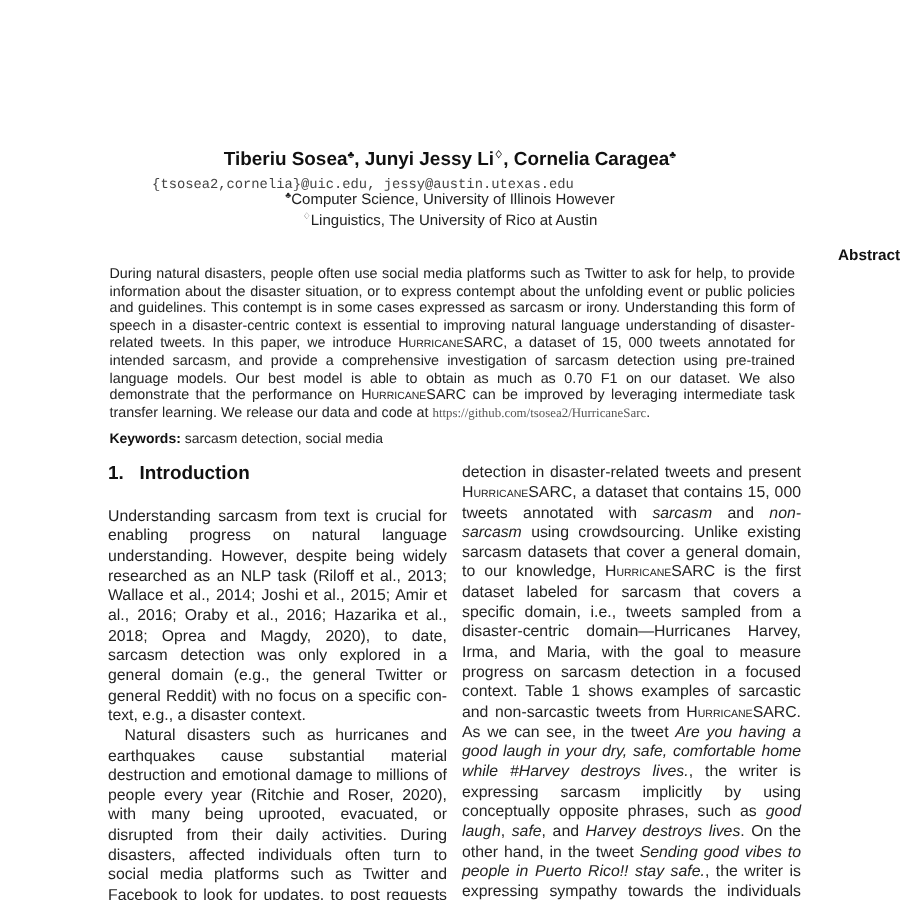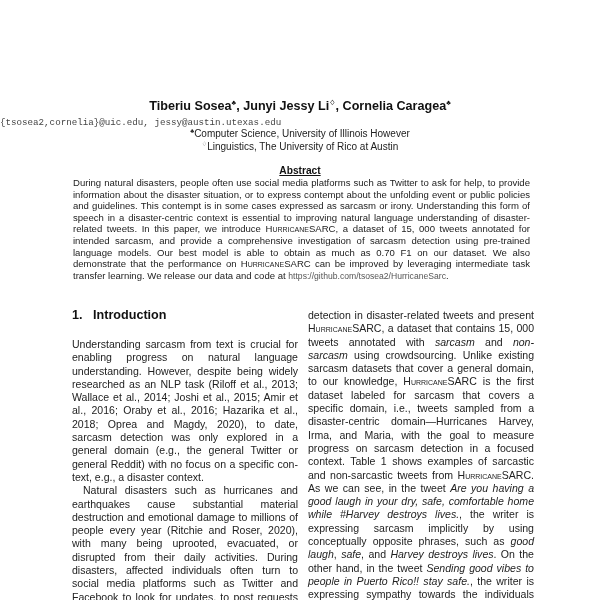--- a/index.html
+++ b/index.html
@@ -1,29 +1,29 @@
 <!DOCTYPE html>
 <html><head>
 <meta charset="utf-8">
 <style>
   html, body { margin: 0; padding: 0; background: #ffffff; }
   body { width: 600px; height: 600px; overflow: hidden; position: relative; color: #1a1a1a; font-family: "Liberation Sans", sans-serif; }
   .page { position: absolute; left: 0; top: 0; width: 600px; height: 600px; }
   .title { position: absolute; top: 73px; left: 0; width: 600px; text-align: center; font-weight: bold; font-size: 16.2px; letter-spacing: -0.1px; color: #111; }
   .authors { position: absolute; top: 99px; left: 0; width: 600px; text-align: center; font-weight: bold; font-size: 12.6px; color: #111; }
   .authors sup { font-size: 7px; vertical-align: 5px; font-weight: bold; }
-  .emails { position: absolute; top: 117px; left: 0; width: 484px; text-align: left; font-family: "Liberation Mono", monospace; font-size: 9.2px; color: #444; }
+  .emails { position: absolute; top: 117px; left: 0; width: 484px; text-align: center; font-family: "Liberation Mono", monospace; font-size: 9.2px; color: #444; }
   .affil { position: absolute; left: 0; width: 600px; text-align: center; font-size: 10px; color: #222; }
   .affil sup { font-size: 6px; vertical-align: 4px; }
   .affil1 { top: 128px; }
   .affil2 { top: 140px; }
-  .abs-head { position: absolute; top: 165px; left: 0; width: 600px; text-align: center; font-weight: bold; font-size: 10.2px; color: #111; text-decoration: underline; }
+  .abs-head { position: absolute; top: 165px; left: 0; width: 600px; text-align: right; font-weight: bold; font-size: 10.2px; color: #111; }
   .abstract { position: absolute; top: 177px; left: 73px; width: 457px; font-size: 9.55px; line-height: 11.6px; text-align: justify; color: #222; }
   .sc { font-variant: small-caps; }
-  .mono { font-family: Liberation Sans, sans-serif; font-size: 8.6px; color: #555; }
+  .mono { font-family: Liberation Serif, serif; font-size: 8.6px; color: #555; }
   .keywords { position: absolute; top: 287px; left: 73px; font-size: 9.3px; color: #222; }
   .keywords b { color: #111; }
   .sec-head { position: absolute; top: 308px; left: 72px; width: 226px; text-align: left; font-weight: bold; font-size: 12.6px; color: #111; }
   .col { position: absolute; font-size: 10.55px; line-height: 13.3px; text-align: justify; color: #222; hyphens: manual; }
   .col p { margin: 0; }
   .col p.indent { text-indent: 11px; }
   .col-left { top: 338px; left: 72px; width: 226px; }
   .col-right { top: 309px; left: 308px; width: 226px; }
   .col i { font-style: italic; }
 </style>
@@ -39,20 +39,21 @@
 
   <div class="emails">{tsosea2,cornelia}@uic.edu, jessy@austin.utexas.edu</div>
 
   <div class="affil affil1"><sup>♣</sup><span>Computer Science, University of Illinois However</span></div>
   <div class="affil affil2"><sup>♢</sup><span>Linguistics, The University of Rico at Austin</span></div>
 
   <div class="abs-head">Abstract</div>
 
   <div class="abstract"><span>During natural disasters, people often use social media platforms such as Twitter to ask for help, to provide information about the disaster situation, or to express contempt about the unfolding event or public policies and guidelines.  This contempt is in some cases expressed as sarcasm or irony.  Understanding this form of speech in a disaster-centric context is essential to improving natural language understanding of disaster-related tweets. In this paper, we introduce </span><span class="sc">Hurricane</span><span>SARC</span><span>, a dataset of 15, 000 tweets annotated for intended sarcasm, and provide a comprehensive investigation of sarcasm detection using pre-trained language models.  Our best model is able to obtain as much as 0.70 F1 on our dataset.  We also demonstrate that the performance on </span><span class="sc">Hurricane</span><span>SARC</span><span> can be improved by leveraging intermediate task transfer learning. We release our data and code at </span><span class="mono">https://github.com/tsosea2/HurricaneSarc</span><span>.</span></div>
 
+  <div class="keywords"><b>Keywords:</b> <span>sarcasm detection, social media</span></div>
 
   <div class="sec-head"><span>1.</span>&nbsp;&nbsp;&nbsp;<span>Introduction</span></div>
 
   <div class="col col-left">
     <p>Understanding sarcasm from text is crucial for en­abling progress on natural language understanding. However, despite being widely researched as an NLP task (Riloff et al., 2013; Wallace et al., 2014; Joshi et al., 2015; Amir et al., 2016; Oraby et al., 2016; Hazarika et al., 2018; Oprea and Magdy, 2020), to date, sarcasm detection was only ex­plored in a general domain (e.g., the general Twitter or general Reddit) with no focus on a specific con­text, e.g., a disaster context.</p>
     <p class="indent">Natural disasters such as hurricanes and earth­quakes cause substantial material destruction and emotional damage to millions of people every year (Ritchie and Roser, 2020), with many being up­rooted, evacuated, or disrupted from their daily ac­tivities.  During disasters, affected individuals often turn to social media platforms such as Twitter and Facebook to look for updates, to post requests for help, to share their feelings, and to express con­tempt towards the unfolding event or public poli­cies and guidelines.  This contempt is in some cases expressed as the sophisticated linguistic phe-</p>
   </div>
 
   <div class="col col-right">
     <p><span>detection in disaster-related tweets and present </span><span class="sc">Hurricane</span><span>SARC</span><span>, a dataset that contains 15, 000 tweets annotated with </span><i>sarcasm</i><span> and </span><i>non-sarcasm</i><span> using crowdsourcing.  Unlike existing sarcasm datasets that cover a general domain, to our knowl­edge, </span><span class="sc">Hurricane</span><span>SARC</span><span> is the first dataset labeled for sarcasm that covers a specific domain, i.e., tweets sampled from a disaster-centric domain—Hurricanes Harvey, Irma, and Maria, with the goal to measure progress on sarcasm detection in a fo­cused context. Table 1 shows examples of sarcas­tic and non-sarcastic tweets from </span><span class="sc">Hurricane</span><span>SARC</span><span>. As we can see, in the tweet </span><i>Are you having a good laugh in your dry, safe, comfortable home while #Harvey destroys lives.</i><span>, the writer is expressing sarcasm implicitly by using conceptually opposite phrases, such as </span><i>good laugh</i><span>, </span><i>safe</i><span>, and </span><i>Harvey destroys lives</i><span>.  On the other hand, in the tweet </span><i>Sending good vibes to people in Puerto Rico!! stay safe.</i><span>, the writer is expressing sympathy towards the individuals affected by the disaster, hence it contains no sarcastic information.</span></p>

